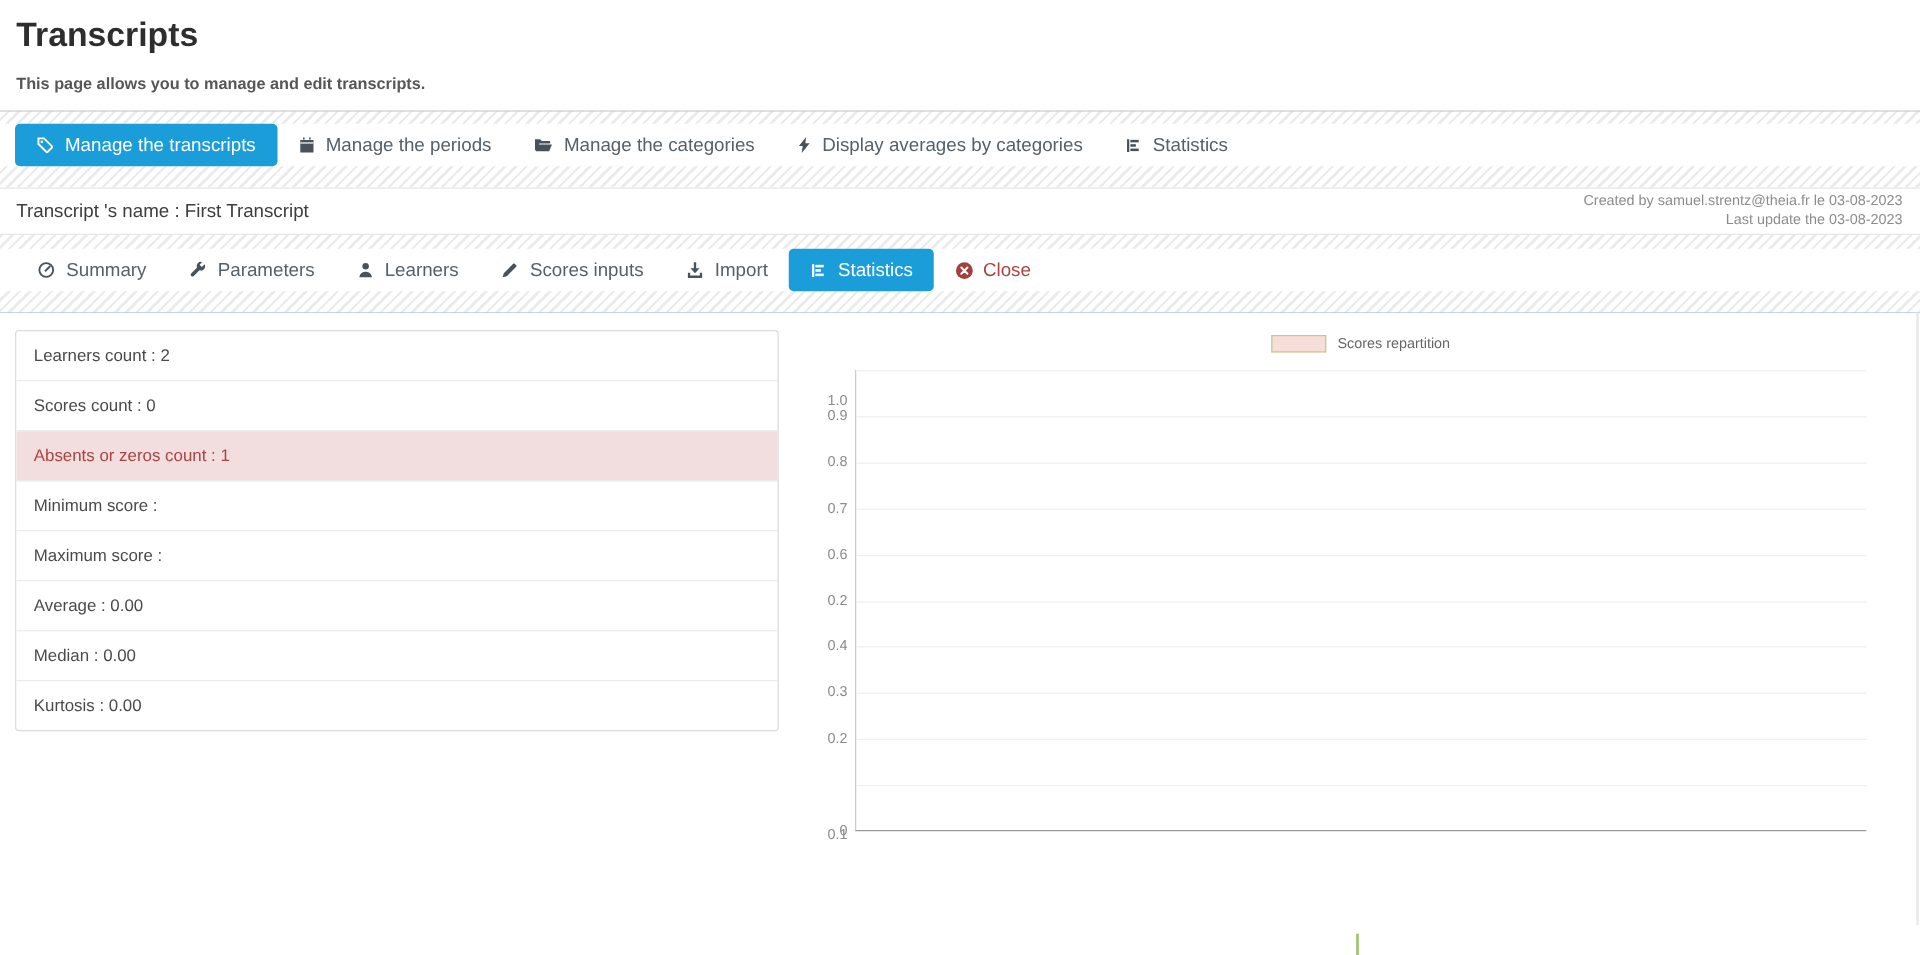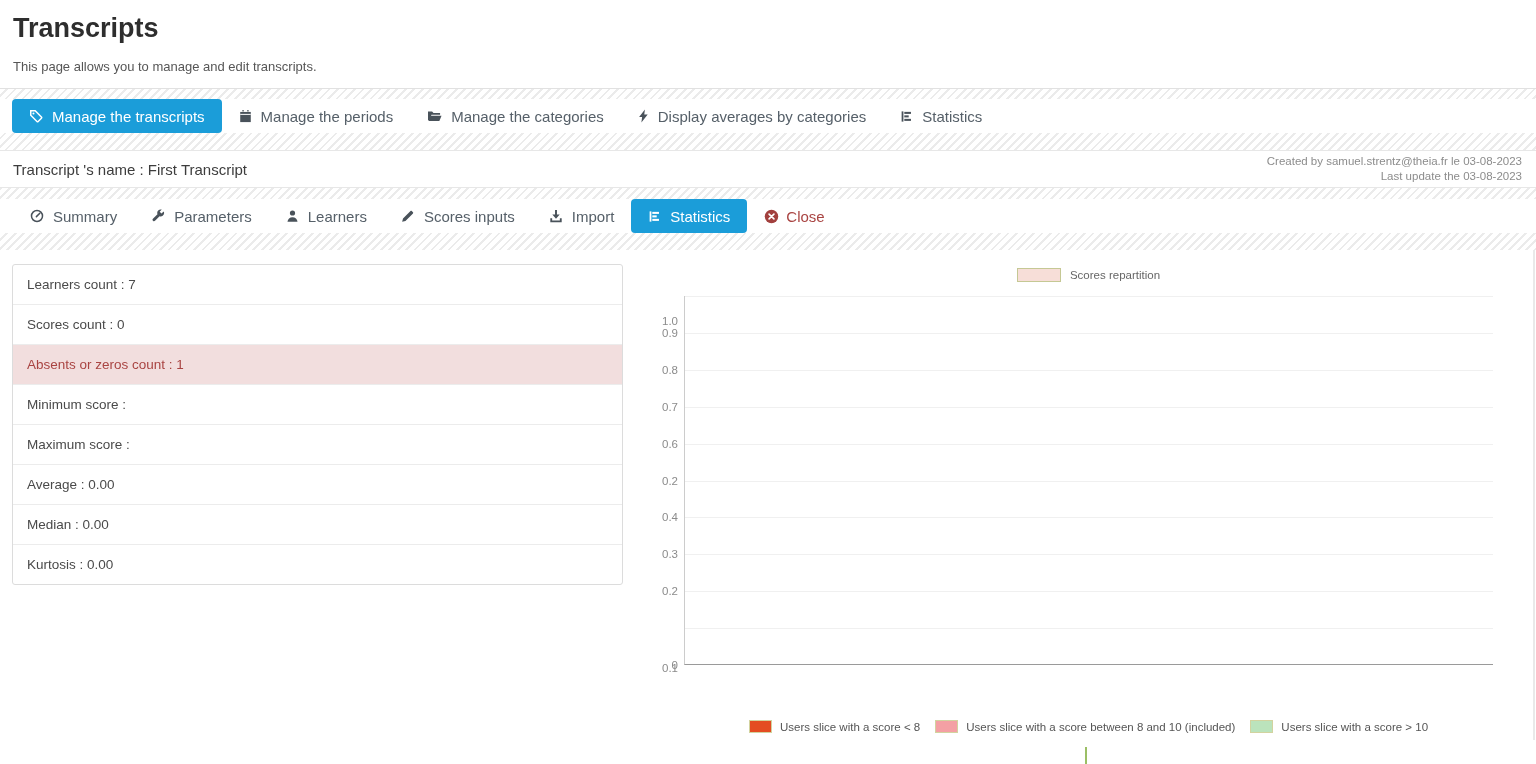--- a/index.html
+++ b/index.html
@@ -7,21 +7,21 @@
   body { font-family:"Liberation Sans", sans-serif; -webkit-font-smoothing:antialiased; }
   .screen { position:relative; width:1536px; height:764px; background:#1d4ed8; overflow:hidden; }
 
   
   .stripe-zone { position:absolute; left:0; right:0; top:89px; height:161px;
     background:repeating-linear-gradient(135deg,#ffffff 0px,#ffffff 4px,#ebebeb 4px,#ebebeb 6px); }
 
   
   .header { position:absolute; top:0; left:0; right:0; height:89px; background:#fff; border-bottom:1px solid #e1e1e1; }
   .page-title { position:absolute; left:13px; top:13px; font-size:27px; font-weight:bold; color:#2e2e2e; }
-  .page-subtitle { position:absolute; left:13px; top:59px; font-size:13px; font-weight:normal; color:#565656; }
+  .page-subtitle { position:absolute; left:13px; top:59px; font-size:13px; font-weight:bold; color:#565656; }
 
   
   .nav1 { position:absolute; top:99px; left:0; right:0; height:34px; background:#fff;
     display:flex; align-items:stretch; padding-left:12px; }
   .nav2 { position:absolute; top:199px; left:0; right:0; height:34px; background:#fff;
     display:flex; align-items:stretch; padding-left:13px; }
   .nav-tab { display:flex; align-items:center; gap:9px; padding:0 17px; font-size:15px;
     color:#566069; cursor:pointer; white-space:nowrap; }
   .nav-tab .ticon { display:flex; align-items:center; color:#49525a; }
   .nav-tab.active { background:#1b9dd9; color:#fff; border-radius:4px; }
@@ -195,21 +195,21 @@
             <path d="M5.4 5.4l5.2 5.2M10.6 5.4l-5.2 5.2" stroke="#fff" stroke-width="1.7" stroke-linecap="round"></path>
           </svg>
       </span>
       <span>Close</span>
     </div>
   </div>
 
   <div class="content">
 
     <div class="stats-list">
-      <div class="stats-item">Learners count : 7</div>
+      <div class="stats-item">Learners count : 2</div>
       <div class="stats-item">Scores count : 0</div>
       <div class="stats-item highlight">Absents or zeros count : 1</div>
       <div class="stats-item">Minimum score :</div>
       <div class="stats-item">Maximum score :</div>
       <div class="stats-item">Average : 0.00</div>
       <div class="stats-item">Median : 0.00</div>
       <div class="stats-item">Kurtosis : 0.00</div>
     </div>
 
     <div class="legend-top">
@@ -236,32 +236,18 @@
         <div class="gridline" style="top: 73.8px;"></div>
         <div class="gridline" style="top: 110.7px;"></div>
         <div class="gridline" style="top: 147.6px;"></div>
         <div class="gridline" style="top: 184.5px;"></div>
         <div class="gridline" style="top: 221.4px;"></div>
         <div class="gridline" style="top: 258.3px;"></div>
         <div class="gridline" style="top: 295.2px;"></div>
         <div class="gridline" style="top: 332.1px;"></div>
       </div>
 
-    <div class="legend-bottom">
-        <div class="lb-item">
-          <span class="lb-swatch" style="background: rgb(228, 76, 34);"></span>
-          <span>Users slice with a score &lt; 8</span>
-        </div>
-        <div class="lb-item">
-          <span class="lb-swatch" style="background: rgb(244, 160, 164);"></span>
-          <span>Users slice with a score between 8 and 10 (included)</span>
-        </div>
-        <div class="lb-item">
-          <span class="lb-swatch" style="background: rgb(187, 227, 188);"></span>
-          <span>Users slice with a score &gt; 10</span>
-        </div>
-      </div>
 
     <div class="caret"></div>
     <div class="right-track"></div>
   </div>
 
 </div>
 
 </body></html>

